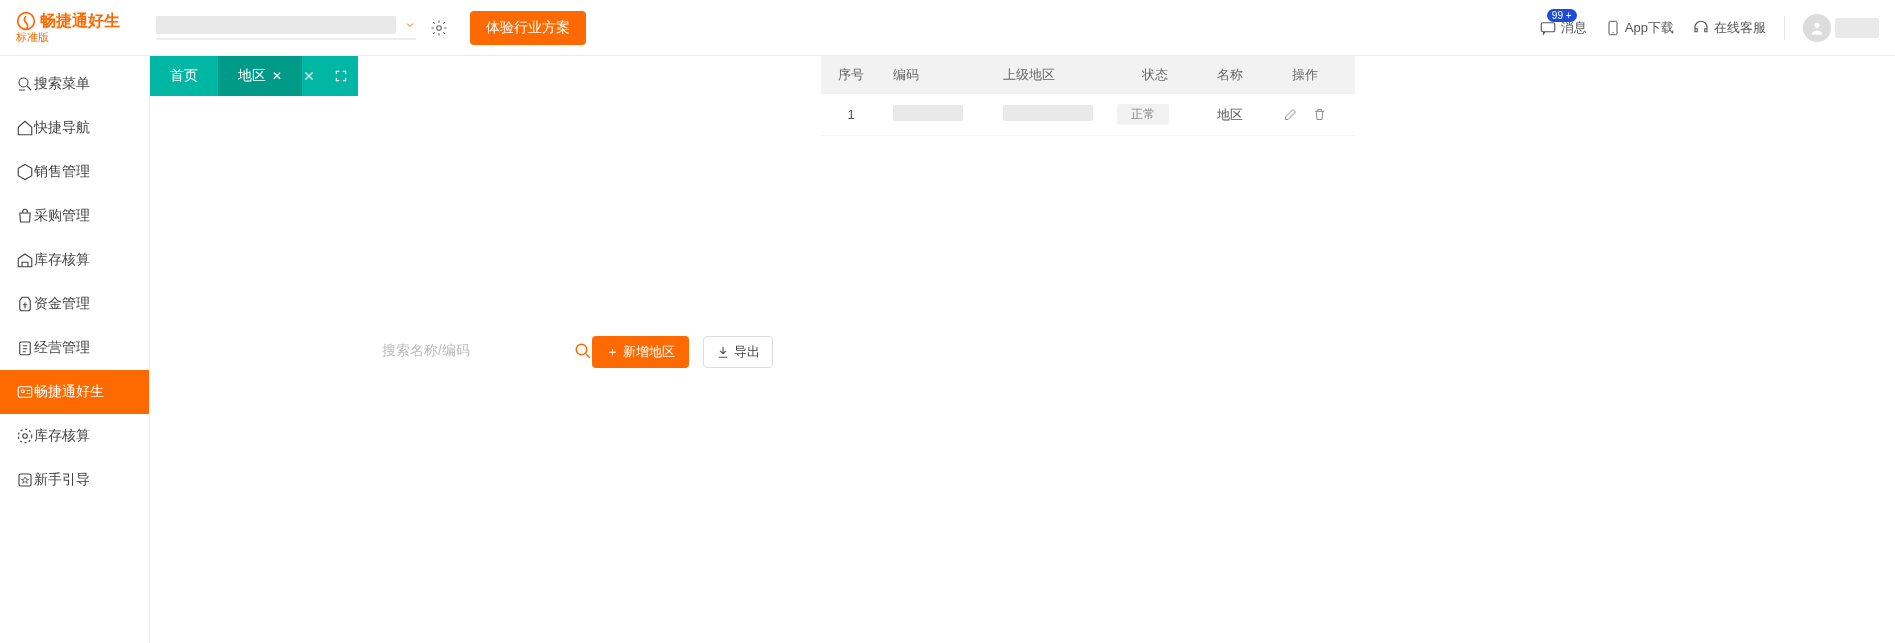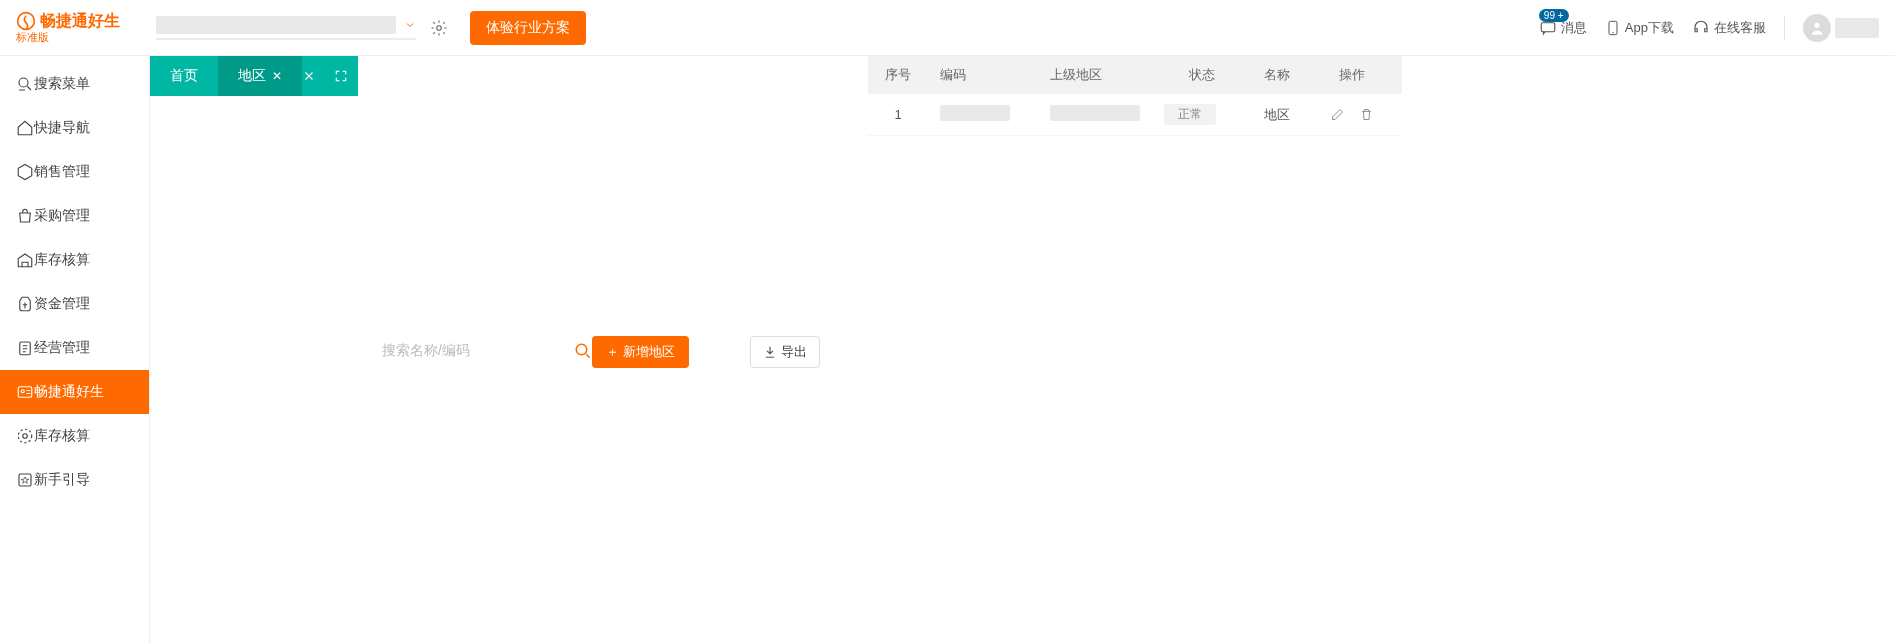--- a/index.html
+++ b/index.html
@@ -12,21 +12,21 @@
 .logo-icon { width: 20px; height: 20px; margin-right: 4px; }
 .logo-sub { color: #ff6a00; font-size: 11px; margin-top: -2px; }
 .company-select { display: flex; align-items: center; min-width: 260px; font-size: 16px; color: #bbb; padding-bottom: 6px; position: relative; }
 .company-select::after { content: ''; position: absolute; left: 0; right: 0; bottom: 0; height: 2px; background: #ededed; }
 .company-name { flex: 1; background: #e9e9e9; height: 18px; border-radius: 2px; }
 .chevron-down { color: #ff6a00; margin-left: 8px; font-size: 12px; }
 .gear-btn { margin-left: 14px; color: #666; cursor: pointer; }
 .primary-btn { background: #ff6a00; color: #fff; border: none; border-radius: 4px; padding: 8px 16px; font-size: 14px; margin-left: 22px; cursor: pointer; }
 .header-right { margin-left: auto; display: flex; align-items: center; gap: 18px; }
 .hr-item { display: flex; align-items: center; gap: 4px; color: #555; font-size: 13px; cursor: pointer; position: relative; }
-.badge { position: absolute; top: -10px; left: 0; background: #0369a1; color: #fff; font-size: 10px; padding: 1px 5px; border-radius: 8px; white-space: nowrap; }
+.badge { position: absolute; top: -10px; left: 8px; background: #1d4ed8; color: #fff; font-size: 10px; padding: 1px 5px; border-radius: 8px; white-space: nowrap; }
 .divider { width: 1px; height: 24px; background: #e5e5e5; }
 .avatar-group { display: flex; align-items: center; gap: 4px; }
 .avatar { width: 28px; height: 28px; border-radius: 50%; background: #dcdcdc; display: flex; align-items: center; justify-content: center; color: #fff; }
 .avatar-placeholder { width: 44px; height: 20px; background: #e9e9e9; border-radius: 2px; }
 
 
 .main { display: flex; height: calc(100vh - 56px); }
 .sidebar { width: 150px; border-right: 1px solid #eee; padding-top: 6px; }
 .side-item { display: flex; align-items: center; gap: 0; padding: 13px 16px; color: #444; cursor: pointer; font-size: 14px; }
 .side-item.active { background: #ff6a00; color: #fff; }
@@ -40,21 +40,21 @@
 .tabbar-right { margin-left: auto; display: flex; align-items: center; padding-right: 10px; gap: 18px; color: #fff; }
 .tabbar-right span { cursor: pointer; }
 
 .toolbar { display: flex; align-items: center; padding: 22px 24px 18px; }
 .search-wrap { display: flex; align-items: flex-start; width: 210px; border-bottom: 1px solid transparent; }
 .search-input { border: none; outline: none; flex: 1; font-size: 14px; color: #333; background: transparent; }
 .search-input::placeholder { color: #bbb; }
 .search-icon { color: #ff6a00; cursor: pointer; }
 .toolbar-right { margin-left: auto; display: flex; align-items: center; gap: 14px; }
 .btn-orange { background: #ff6a00; color: #fff; border: none; border-radius: 4px; padding: 7px 14px; font-size: 13px; cursor: pointer; display: flex; align-items: center; gap: 4px; }
-.btn-outline { background: #fff; color: #444; border: 1px solid #ddd; border-radius: 4px; padding: 6px 12px; font-size: 13px; cursor: pointer; display: flex; align-items: center; gap: 4px; margin-left: 47px; }
+.btn-outline { background: #fff; color: #444; border: 1px solid #ddd; border-radius: 4px; padding: 6px 12px; font-size: 13px; cursor: pointer; display: flex; align-items: center; gap: 4px; }
 
 .table-wrap { padding: 0 24px; }
 table { width: 100%; border-collapse: collapse; }
 thead th { background: #f2f2f2; font-weight: 400; color: #666; font-size: 13px; text-align: left; padding: 10px 12px; }
 thead th:first-child { text-align: center; }
 tbody td { padding: 10px 12px; font-size: 13px; color: #555; border-bottom: 1px solid #f5f5f5; }
 tbody td:first-child { text-align: center; }
 .col-num { width: 60px; }
 .col-code { width: 110px; }
 .col-parent { width: 110px; }

